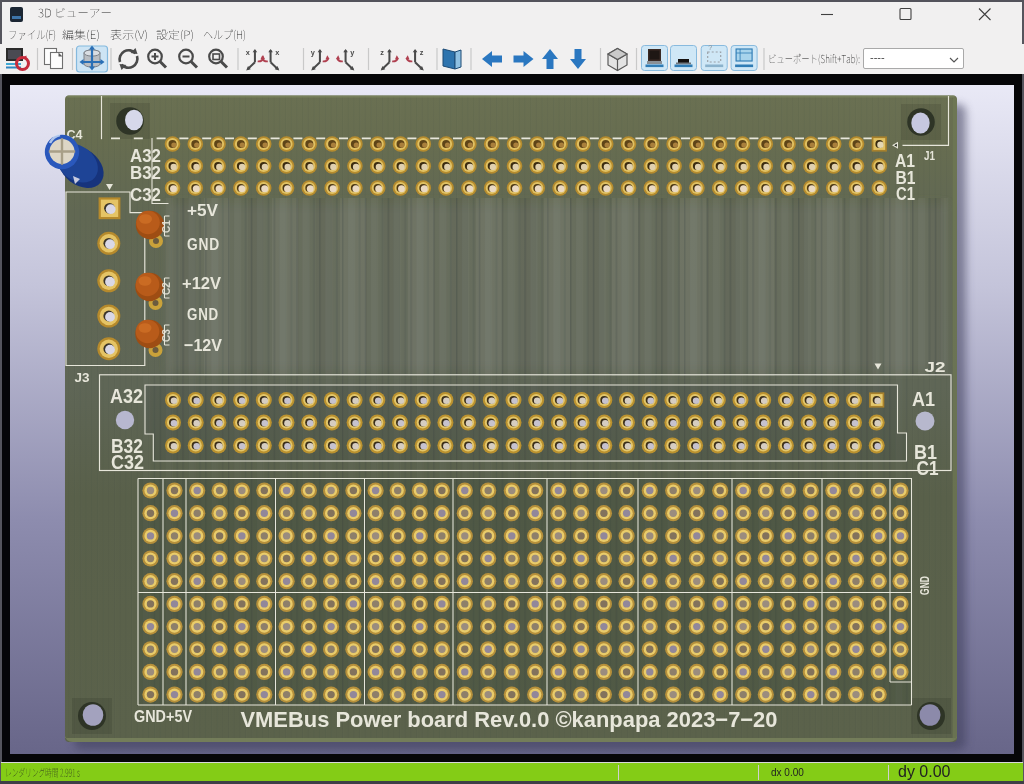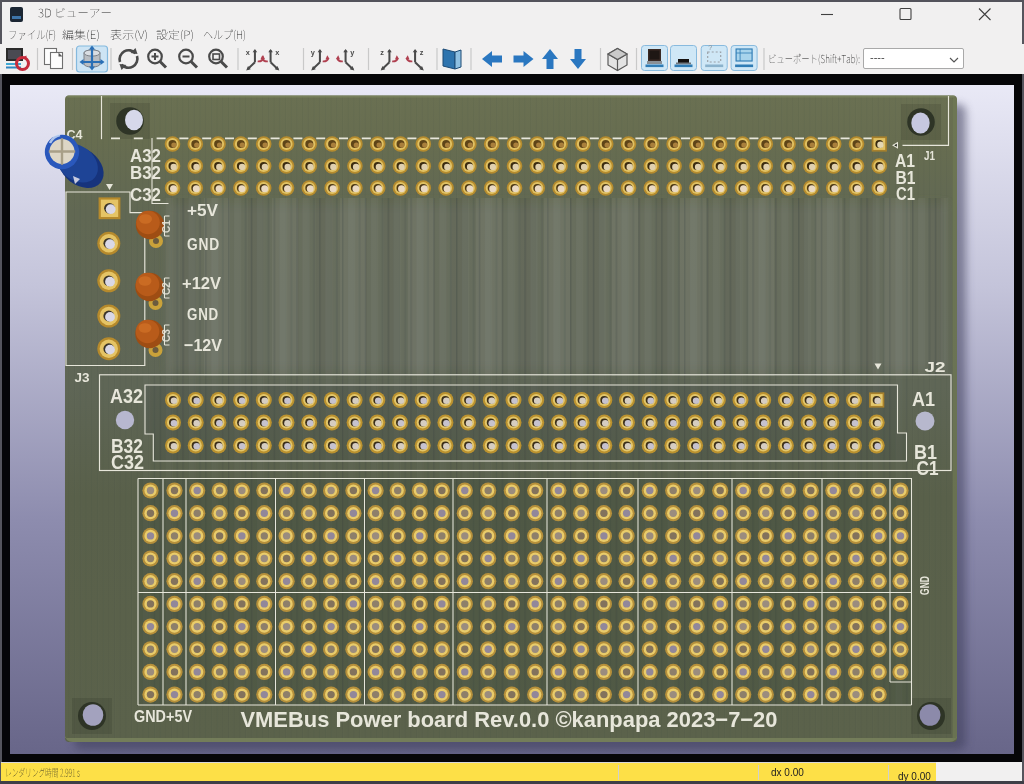--- a/index.html
+++ b/index.html
@@ -989,21 +989,21 @@
       <path transform="translate(87.59,0.00) scale(0.008323,-0.011000)" d="M55 -191 33 -178Q99 -74 133.0 50.0Q167 174 167 306Q167 438 133.0 562.0Q99 686 33 790L55 804Q123 695 161.5 573.0Q200 451 200 306Q200 161 161.5 39.5Q123 -82 55 -191Z" fill="#1c1c1c"></path>
       <path transform="translate(90.08,0.00) scale(0.008323,-0.011000)" d="M115 415Q100 415 87.5 426.0Q75 437 75 458Q75 480 87.5 491.5Q100 503 115 503Q131 503 143.5 491.5Q156 480 156 458Q156 437 143.5 426.0Q131 415 115 415ZM115 -13Q100 -13 87.5 -1.5Q75 10 75 30Q75 52 87.5 63.5Q100 75 115 75Q131 75 143.5 63.5Q156 52 156 30Q156 10 143.5 -1.5Q131 -13 115 -13Z" fill="#1c1c1c"></path>
     </g>
   </svg>
 <div style="position:absolute;left:863px;top:48px;width:101px;height:21px;background:#fff;border:1px solid #a9a9a9;border-radius:2px">
     <div style="position:absolute;left:6px;top:2px;color:#444;font-size:11px">----</div>
     <svg style="position:absolute;right:4px;top:7px" width="10" height="8">
       <path d="M1 2 l4 4 4-4" stroke="#555" stroke-width="1.15" fill="none"></path>
     </svg>
   </div>
-<div style="position:absolute;left:1px;top:762px;width:935px;height:19px;background:#fde047;border-top:1px solid #d8d8d8">
+<div style="position:absolute;left:1px;top:762px;width:1022px;height:19px;background:#84cc16;border-top:1px solid #d8d8d8">
     <svg style="position:absolute;left:4px;top:0" width="200" height="19" viewBox="0 0 200 19">
       <g transform="translate(0,13.5)">
         <path transform="translate(0.00,0.00) scale(0.006699,-0.010500)" d="M249 24Q251 29 253.0 37.0Q255 45 255 57Q255 69 255.0 112.0Q255 155 255.0 216.5Q255 278 255.0 346.5Q255 415 255.0 479.0Q255 543 255.0 591.0Q255 639 255 658Q255 666 254.0 680.5Q253 695 252.0 708.5Q251 722 250 727H290Q289 719 287.0 696.0Q285 673 285 659Q285 642 285.0 602.0Q285 562 285.0 507.5Q285 453 285.0 392.0Q285 331 285.0 272.0Q285 213 285.0 163.5Q285 114 285.0 82.0Q285 50 285 44Q368 63 451.5 97.0Q535 131 612.5 177.0Q690 223 755.5 278.0Q821 333 866 395L885 369Q793 250 642.5 158.0Q492 66 295 15Q289 14 282.5 11.5Q276 9 270 7Z" fill="#222"></path>
         <path transform="translate(6.70,0.00) scale(0.006699,-0.010500)" d="M213 705Q240 687 275.0 661.0Q310 635 346.0 605.5Q382 576 413.5 549.5Q445 523 464 504L441 481Q423 499 393.0 526.0Q363 553 327.5 582.5Q292 612 257.0 639.0Q222 666 193 684ZM167 31Q263 46 339.5 72.5Q416 99 476.5 131.0Q537 163 583 193Q652 239 711.0 299.0Q770 359 815.0 422.0Q860 485 886 541L905 510Q875 454 831.0 393.0Q787 332 730.5 274.5Q674 217 603 170Q554 138 494.0 105.5Q434 73 359.0 45.5Q284 18 187 -1Z" fill="#222"></path>
         <path transform="translate(13.40,0.00) scale(0.006699,-0.010500)" d="M751 791Q764 774 779.0 750.0Q794 726 809.0 701.0Q824 676 835 654L807 640Q793 670 768.5 710.0Q744 750 724 778ZM852 826Q866 808 882.0 783.5Q898 759 913.5 734.5Q929 710 939 690L911 676Q894 710 871.0 747.5Q848 785 826 813ZM362 425Q412 396 463.0 363.0Q514 330 563.5 295.0Q613 260 659.0 225.5Q705 191 744 158L722 133Q686 165 640.5 200.5Q595 236 544.5 271.5Q494 307 442.5 341.0Q391 375 342 405ZM806 620Q802 613 798.5 601.5Q795 590 793 585Q779 529 753.0 467.0Q727 405 691.5 344.0Q656 283 612 230Q547 151 446.0 78.0Q345 5 204 -46L177 -21Q259 3 335.0 44.5Q411 86 476.0 138.5Q541 191 588 248Q632 301 667.0 362.0Q702 423 727.5 484.5Q753 546 766 600H363L381 630H732Q749 630 759.0 631.5Q769 633 776 637ZM463 755Q456 742 448.5 727.0Q441 712 435 700Q409 651 366.5 587.5Q324 524 261.0 457.5Q198 391 110 330L84 350Q168 403 233.0 470.0Q298 537 342.0 602.0Q386 667 407 715Q411 723 417.5 739.0Q424 755 426 768Z" fill="#222"></path>
         <path transform="translate(20.10,0.00) scale(0.006699,-0.010500)" d="M749 741Q748 725 747.0 706.5Q746 688 746 668Q746 654 746.0 629.0Q746 604 746.0 579.5Q746 555 746 542Q746 443 741.5 376.5Q737 310 726.0 266.0Q715 222 697.0 188.5Q679 155 653 122Q622 81 581.5 52.5Q541 24 499.0 5.5Q457 -13 420 -26L394 1Q457 19 520.5 52.0Q584 85 631 142Q659 176 676.0 211.5Q693 247 701.5 292.0Q710 337 713.0 397.5Q716 458 716 541Q716 555 716.0 580.0Q716 605 716.0 630.0Q716 655 716 668Q716 688 715.0 706.5Q714 725 712 741ZM284 734Q283 723 282.0 701.0Q281 679 281 667Q281 663 281.0 639.5Q281 616 281.0 581.0Q281 546 281.0 506.5Q281 467 281.0 431.0Q281 395 281.0 369.5Q281 344 281 337Q281 318 282.0 299.5Q283 281 284 271H247Q249 281 250.0 298.5Q251 316 251 337Q251 344 251.0 369.5Q251 395 251.0 431.0Q251 467 251.0 506.5Q251 546 251.0 581.0Q251 616 251.0 639.5Q251 663 251 667Q251 680 250.0 701.5Q249 723 247 734Z" fill="#222"></path>
         <path transform="translate(26.80,0.00) scale(0.006699,-0.010500)" d="M213 705Q240 687 275.0 661.0Q310 635 346.0 605.5Q382 576 413.5 549.5Q445 523 464 504L441 481Q423 499 393.0 526.0Q363 553 327.5 582.5Q292 612 257.0 639.0Q222 666 193 684ZM167 31Q263 46 339.5 72.5Q416 99 476.5 131.0Q537 163 583 193Q652 239 711.0 299.0Q770 359 815.0 422.0Q860 485 886 541L905 510Q875 454 831.0 393.0Q787 332 730.5 274.5Q674 217 603 170Q554 138 494.0 105.5Q434 73 359.0 45.5Q284 18 187 -1Z" fill="#222"></path>
         <path transform="translate(33.49,0.00) scale(0.006699,-0.010500)" d="M751 781Q764 764 779.0 740.0Q794 716 809.0 691.0Q824 666 835 644L807 630Q793 660 768.5 700.0Q744 740 724 768ZM852 816Q866 798 882.0 773.5Q898 749 913.5 724.5Q929 700 939 680L911 666Q894 700 871.0 737.5Q848 775 826 803ZM794 603Q790 596 786.5 584.5Q783 573 781 568Q768 512 742.0 450.0Q716 388 680.5 327.0Q645 266 601 213Q536 134 442.0 67.0Q348 0 208 -49L181 -23Q263 0 335.0 38.0Q407 76 468.5 125.0Q530 174 577 231Q621 284 656.0 345.0Q691 406 716.5 467.5Q742 529 754 583H350L368 613Q379 613 415.0 613.0Q451 613 498.5 613.0Q546 613 593.5 613.0Q641 613 676.0 613.0Q711 613 720 613Q737 613 747.0 614.5Q757 616 764 620ZM450 747Q443 734 436.0 719.0Q429 704 423 692Q398 642 357.5 580.0Q317 518 255.5 454.0Q194 390 105 332L78 352Q142 389 194.0 435.5Q246 482 286.0 531.0Q326 580 353.5 625.5Q381 671 395 706Q399 714 404.5 730.5Q410 747 412 760Z" fill="#222"></path>
         <path transform="translate(40.19,0.00) scale(0.006699,-0.010500)" d="M414 698H904V669H414ZM363 502H959V473H363ZM371 331H945V302H371ZM641 831H671V487H641ZM778 488H808V-19Q808 -40 800.5 -50.0Q793 -60 776 -64Q759 -68 722.0 -68.5Q685 -69 620 -69Q619 -64 615.5 -55.5Q612 -47 607 -40Q663 -41 703.0 -41.5Q743 -42 756 -41Q769 -40 773.5 -35.5Q778 -31 778 -19ZM453 229 477 245Q505 218 532.5 185.5Q560 153 583.0 121.5Q606 90 618 65L592 46Q580 72 557.5 104.0Q535 136 508.0 169.0Q481 202 453 229ZM104 761H346V130H104V159H317V731H104ZM104 463H329V433H104ZM88 761H118V55H88Z" fill="#222"></path>
         <path transform="translate(46.89,0.00) scale(0.006699,-0.010500)" d="M333 215H665V185H333ZM333 369H678V23H333V52H649V339H333ZM317 369H346V-28H317ZM116 638H421V609H116ZM574 638H888V609H574ZM874 783H904V-14Q904 -37 896.5 -48.5Q889 -60 870 -65Q852 -69 814.0 -69.5Q776 -70 715 -70Q714 -66 712.0 -60.5Q710 -55 707.5 -49.0Q705 -43 702 -38Q737 -39 767.5 -39.0Q798 -39 820.0 -38.5Q842 -38 851 -38Q864 -37 869.0 -32.0Q874 -27 874 -14ZM118 783H442V459H118V488H413V754H118ZM885 783V754H584V488H885V459H555V783ZM101 783H131V-72H101Z" fill="#222"></path>
@@ -1012,14 +1012,14 @@
         <path transform="translate(60.10,0.00) scale(0.006699,-0.010500)" d="M214 -13Q164 -13 128.0 5.0Q92 23 64 53L87 79Q113 49 146.0 34.5Q179 20 217 20Q258 20 295.5 40.0Q333 60 362.0 105.5Q391 151 408.0 225.5Q425 300 425 409Q425 495 405.0 562.5Q385 630 343.0 668.5Q301 707 234 707Q192 707 158.5 680.5Q125 654 105.5 609.5Q86 565 86 510Q86 455 102.0 410.5Q118 366 153.0 339.5Q188 313 243 313Q286 313 334.0 341.0Q382 369 428 432L429 386Q404 356 374.5 332.5Q345 309 311.5 295.5Q278 282 240 282Q180 282 137.0 308.5Q94 335 71.0 386.0Q48 437 48 510Q48 576 74.0 628.0Q100 680 142.5 709.5Q185 739 236 739Q289 739 331.0 717.0Q373 695 402.0 652.5Q431 610 446.5 549.0Q462 488 462 409Q462 291 441.5 210.0Q421 129 386.0 80.0Q351 31 306.5 9.0Q262 -13 214 -13Z" fill="#222"></path>
         <path transform="translate(63.59,0.00) scale(0.006699,-0.010500)" d="M214 -13Q164 -13 128.0 5.0Q92 23 64 53L87 79Q113 49 146.0 34.5Q179 20 217 20Q258 20 295.5 40.0Q333 60 362.0 105.5Q391 151 408.0 225.5Q425 300 425 409Q425 495 405.0 562.5Q385 630 343.0 668.5Q301 707 234 707Q192 707 158.5 680.5Q125 654 105.5 609.5Q86 565 86 510Q86 455 102.0 410.5Q118 366 153.0 339.5Q188 313 243 313Q286 313 334.0 341.0Q382 369 428 432L429 386Q404 356 374.5 332.5Q345 309 311.5 295.5Q278 282 240 282Q180 282 137.0 308.5Q94 335 71.0 386.0Q48 437 48 510Q48 576 74.0 628.0Q100 680 142.5 709.5Q185 739 236 739Q289 739 331.0 717.0Q373 695 402.0 652.5Q431 610 446.5 549.0Q462 488 462 409Q462 291 441.5 210.0Q421 129 386.0 80.0Q351 31 306.5 9.0Q262 -13 214 -13Z" fill="#222"></path>
         <path transform="translate(67.08,0.00) scale(0.006699,-0.010500)" d="M95 0V33H262V658H135V684Q177 691 210.0 702.0Q243 713 266 726H297V33H453V0Z" fill="#222"></path>
         <path transform="translate(72.05,0.00) scale(0.006699,-0.010500)" d="M229 -13Q170 -13 121.0 8.5Q72 30 37 59L60 88Q93 60 133.0 40.0Q173 20 231 20Q297 20 330.5 53.0Q364 86 364 131Q364 166 344.0 189.0Q324 212 293.5 227.0Q263 242 232 253Q192 268 154.0 285.0Q116 302 91.0 330.0Q66 358 66 403Q66 440 85.0 471.0Q104 502 141.0 521.0Q178 540 232 540Q272 540 311.0 525.0Q350 510 378 486L357 459Q331 479 301.0 493.0Q271 507 230 507Q165 507 134.0 475.5Q103 444 103 405Q103 374 120.5 353.5Q138 333 166.5 319.5Q195 306 226 294Q258 282 289.0 269.5Q320 257 345.0 240.0Q370 223 385.5 197.5Q401 172 401 133Q401 94 381.0 60.5Q361 27 323.0 7.0Q285 -13 229 -13Z" fill="#222"></path>
       </g>
     </svg>
     <div style="position:absolute;left:617px;top:2px;width:1px;height:15px;background:#d0d0d0"></div>
     <div style="position:absolute;left:757px;top:2px;width:1px;height:15px;background:#d0d0d0"></div>
     <div style="position:absolute;left:887px;top:2px;width:1px;height:15px;background:#d0d0d0"></div>
     <div style="position:absolute;left:770px;top:4px;font-size:10px;color:#222">dx 0.00</div>
-    <div style="position:absolute;left:897px;top:8px;font-size:10px;color:#222">dy 0.00</div>
+    <div style="position:absolute;left:897px;top:0;font-size:16px;color:#222">dy 0.00</div>
   </div>
 <div style="position:absolute;left:0;top:781px;width:1024px;height:3px;background:#3f3f47"></div>
 </body></html>

